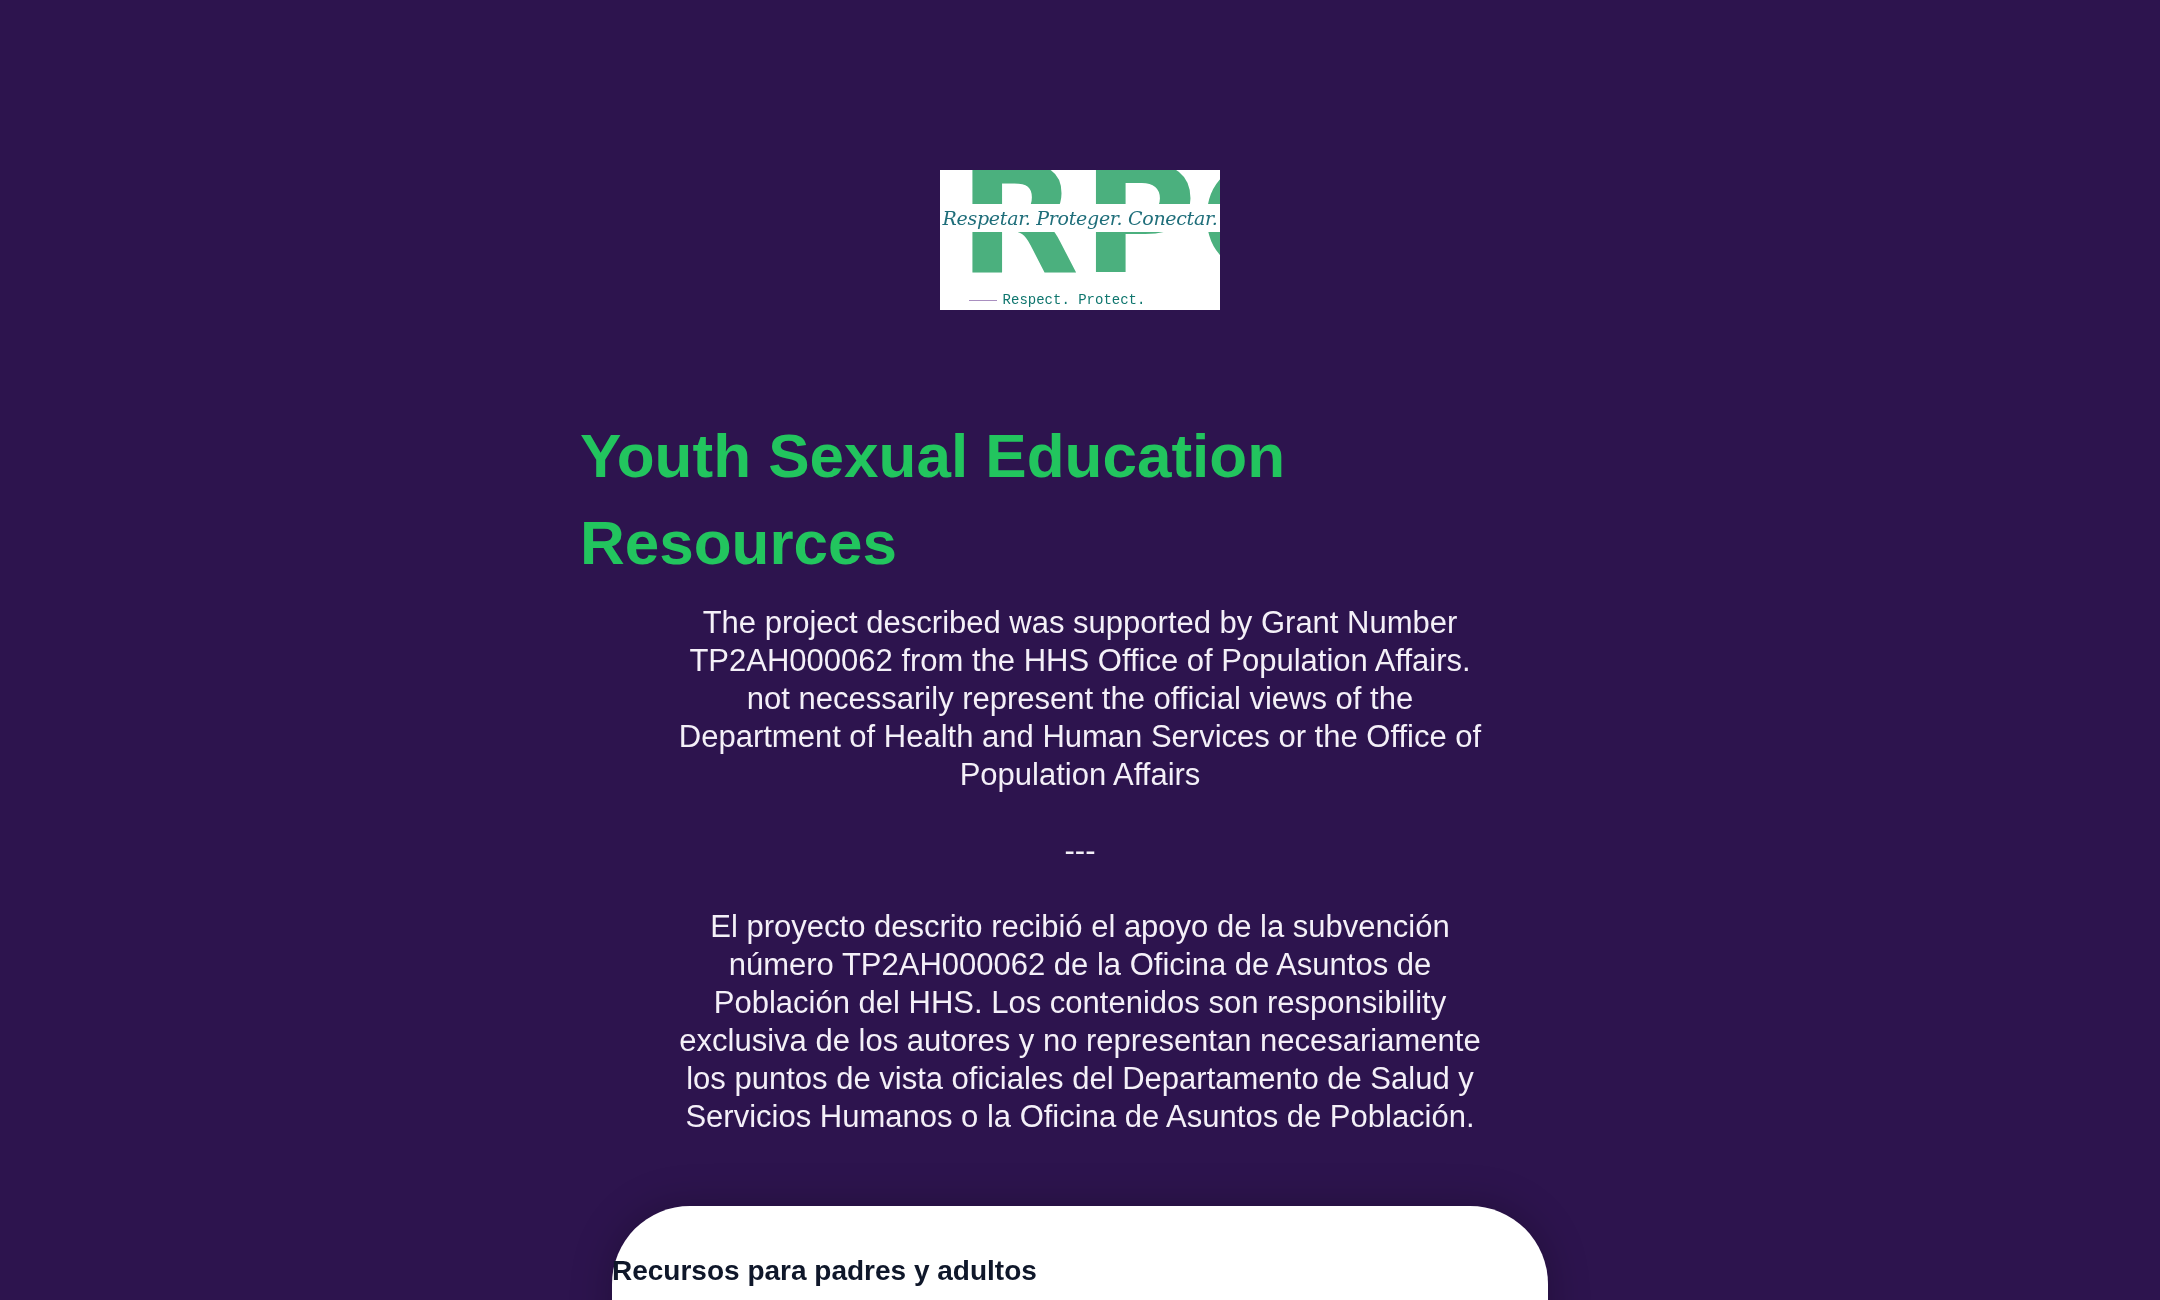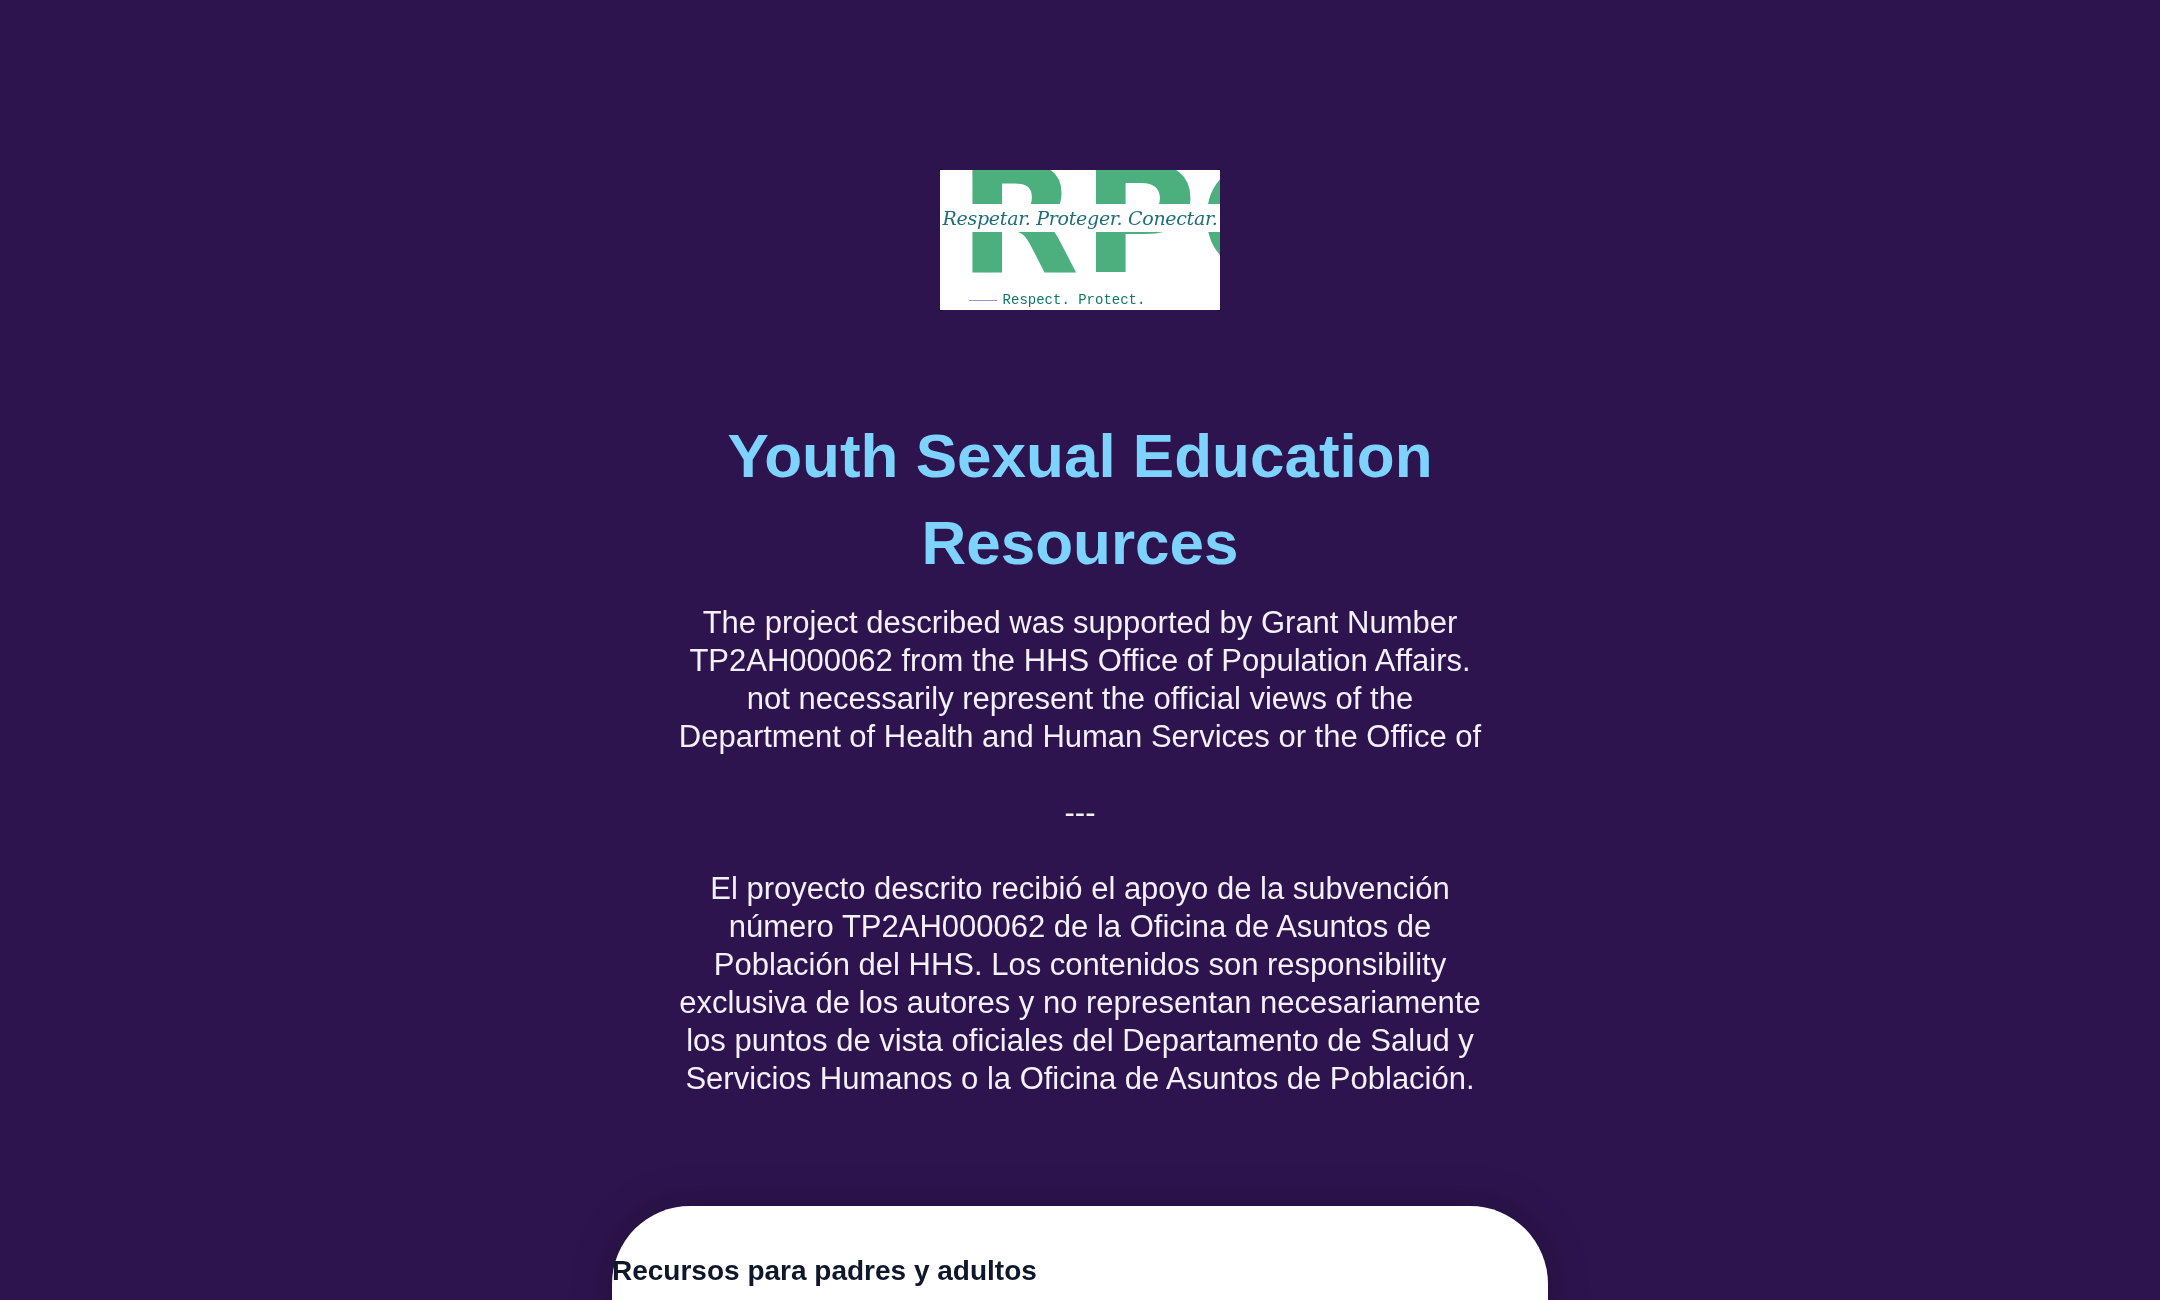--- a/index.html
+++ b/index.html
@@ -89,22 +89,22 @@
       background: #a98fc0;
       vertical-align: middle;
       margin: 0 6px;
     }
     
     .title {
       position: absolute;
       left: 580px;
       top: 412px;
       width: 1000px;
-      text-align: center;
-      color: #7dd3fc;
+      text-align: left;
+      color: #22c55e;
       font-family: "Liberation Sans", sans-serif;
       font-weight: bold;
       font-size: 62px;
       line-height: 87px;
       margin: 0;
     }
     
     .desc {
       position: absolute;
       left: 600px;
@@ -162,20 +162,21 @@
     </div>
   </div>
 
   <h1 class="title">Youth Sexual Education Resources</h1>
 
   <div class="desc">
     <p>The project described was supported by Grant Number</p>
     <p>TP2AH000062 from the HHS Office of Population Affairs.</p>
     <p>not necessarily represent the official views of the</p>
     <p>Department of Health and Human Services or the Office of</p>
+    <p>Population Affairs</p>
     <div class="gap"></div>
     <p>---</p>
     <div class="gap"></div>
     <p>El proyecto descrito recibió el apoyo de la subvención</p>
     <p>número TP2AH000062 de la Oficina de Asuntos de</p>
     <p>Población del HHS. Los contenidos son responsibility</p>
     <p>exclusiva de los autores y no representan necesariamente</p>
     <p>los puntos de vista oficiales del Departamento de Salud y</p>
     <p>Servicios Humanos o la Oficina de Asuntos de Población.</p>
   </div>

